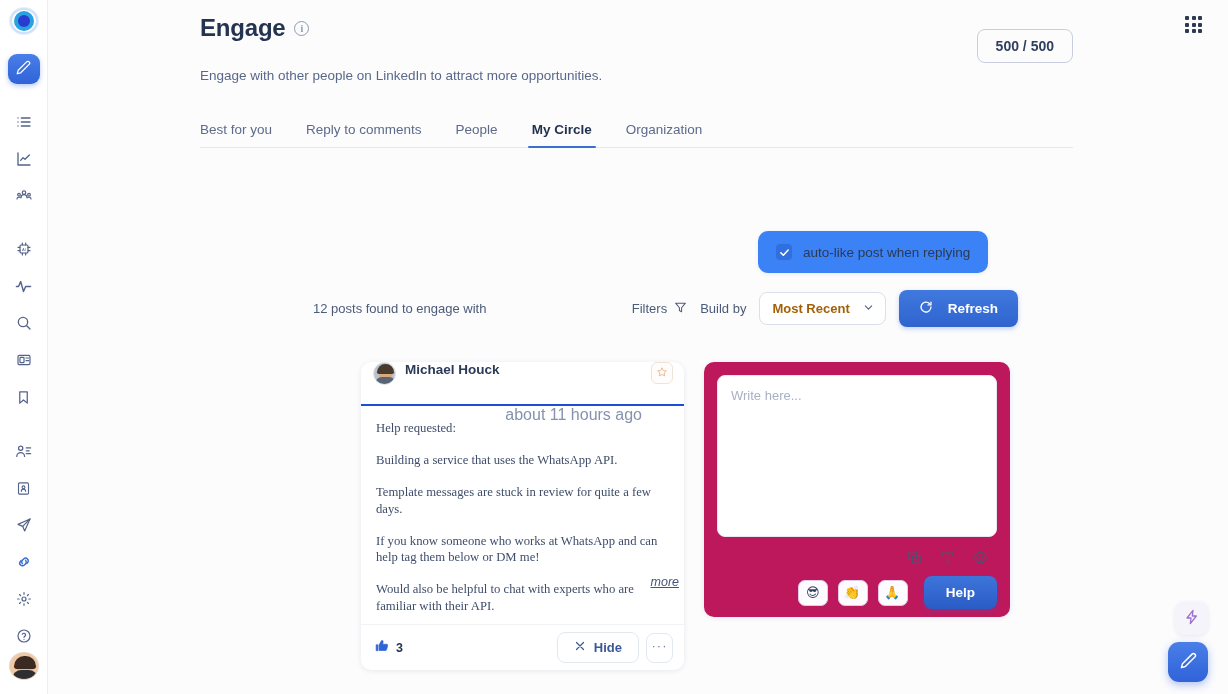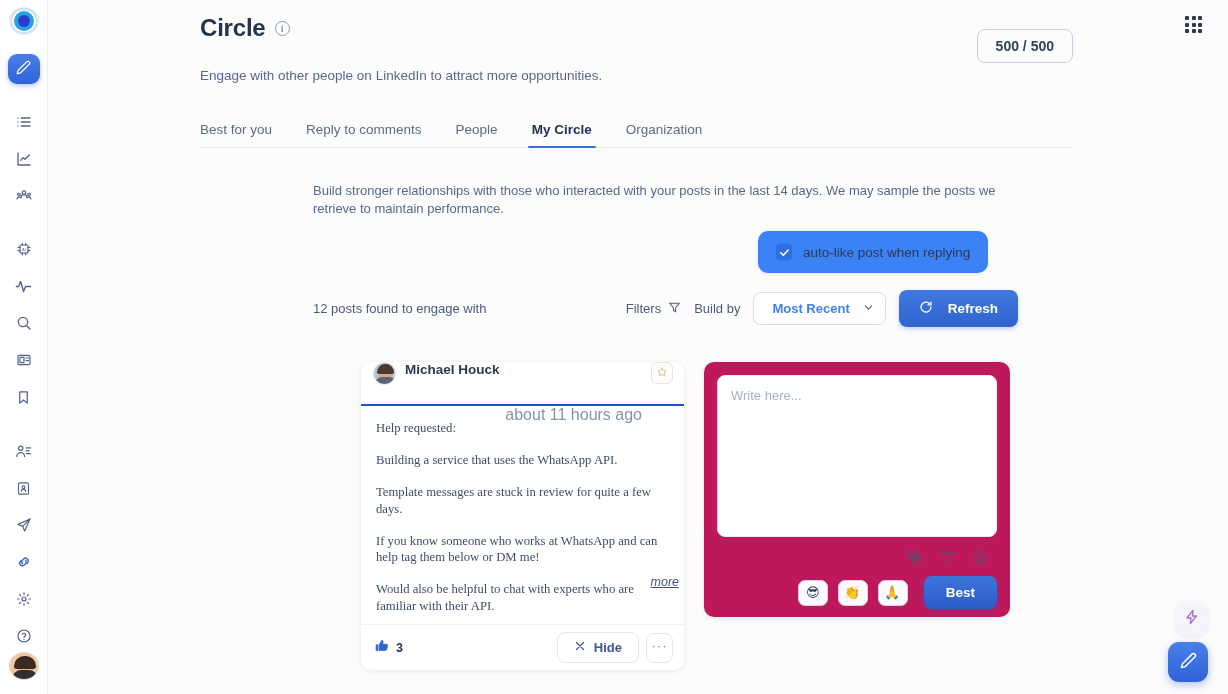--- a/index.html
+++ b/index.html
@@ -166,23 +166,23 @@
   .posts-found { font-size: 13px; color: #4c5b7a; }
   .ctrl-right { margin-left: auto; display: flex; align-items: center; gap: 13px; }
   .filters-btn {
     display: flex; align-items: center; gap: 7px;
     font-size: 13px; color: #4c5b7a; cursor: pointer;
   }
   .sort-label { font-size: 13px; color: #4c5b7a; }
   .select-box {
     border: 1px solid #dadfe9; border-radius: 8px;
     background: #ffffff;
-    padding: 8px 11px 8px 18px;
+    padding: 8px 11px 8px 12px;
     display: flex; align-items: center; gap: 13px;
-    font-size: 13px; color: #3b82f6; font-weight: bold;
+    font-size: 13px; color: #a16207; font-weight: bold;
     cursor: pointer;
   }
   .refresh-btn {
     background: linear-gradient(180deg,#4079de 0%,#2f64cf 100%);
     color: #fff; border: none; border-radius: 8px;
     padding: 10px 20px;
     font-size: 13.5px; font-weight: bold;
     display: flex; align-items: center; gap: 15px;
     cursor: pointer;
     box-shadow: 0 2px 5px rgba(47,99,216,.28);
@@ -471,21 +471,21 @@
     <div class="face"></div>
     <div class="hair"></div>
     <div class="shirt"></div>
   </div>
 </div>
 
 <div class="main">
 
   <div class="page-header">
     <div class="page-title-row">
-      <div class="page-title">Circle</div>
+      <div class="page-title">Engage</div>
       <div class="info-icon">i</div>
     </div>
     <div class="page-sub">Engage with other people on LinkedIn to attract more opportunities.</div>
   </div>
 
   <div class="credit-pill">500 / 500</div>
 
   <div class="grid-icon-btn">
     <i></i>
       <i></i>
@@ -499,21 +499,20 @@
   </div>
 
   <div class="tabs">
     <div class="tab">Best for you</div>
     <div class="tab">Reply to comments</div>
     <div class="tab">People</div>
     <div class="tab active">My Circle</div>
     <div class="tab">Organization</div>
   </div>
 
-  <div class="lead-text">Build stronger relationships with those who interacted with your posts in the last 14 days. We may sample the posts we retrieve to maintain performance.</div>
 
   <div class="autolike-card">
     <div class="checkbox">
       <svg width="11" height="11" viewBox="0 0 24 24" fill="none" stroke="#ffffff" stroke-width="3.4" stroke-linecap="round" stroke-linejoin="round">
           <path d="M4 12.5 9.5 18 20 6.5"></path>
         </svg>
     </div>
     <div class="autolike-label">auto-like post when replying</div>
   </div>
 
@@ -619,21 +618,21 @@
             <circle cx="9" cy="10" r=".9" fill="#47566f" stroke="none"></circle>
             <circle cx="15" cy="10" r=".9" fill="#47566f" stroke="none"></circle>
             <path d="M8.5 14.5a4.5 4.5 0 0 0 7 0"></path>
           </svg>
       </span>
     </div>
     <div class="reply-actions">
       <div class="emoji-btn">😎</div>
       <div class="emoji-btn">👏</div>
       <div class="emoji-btn">🙏</div>
-      <button class="reply-btn">Best</button>
+      <button class="reply-btn">Help</button>
     </div>
   </div>
 
   <div class="fab-bolt">
     <span>
       <svg width="16" height="16" viewBox="0 0 24 24" fill="none" stroke="#9b6fd0" stroke-width="1.9" stroke-linejoin="round">
           <path d="M13.5 2 4.5 13.5h6L9.5 22l9-11.5h-6Z"></path>
         </svg>
     </span>
   </div>

